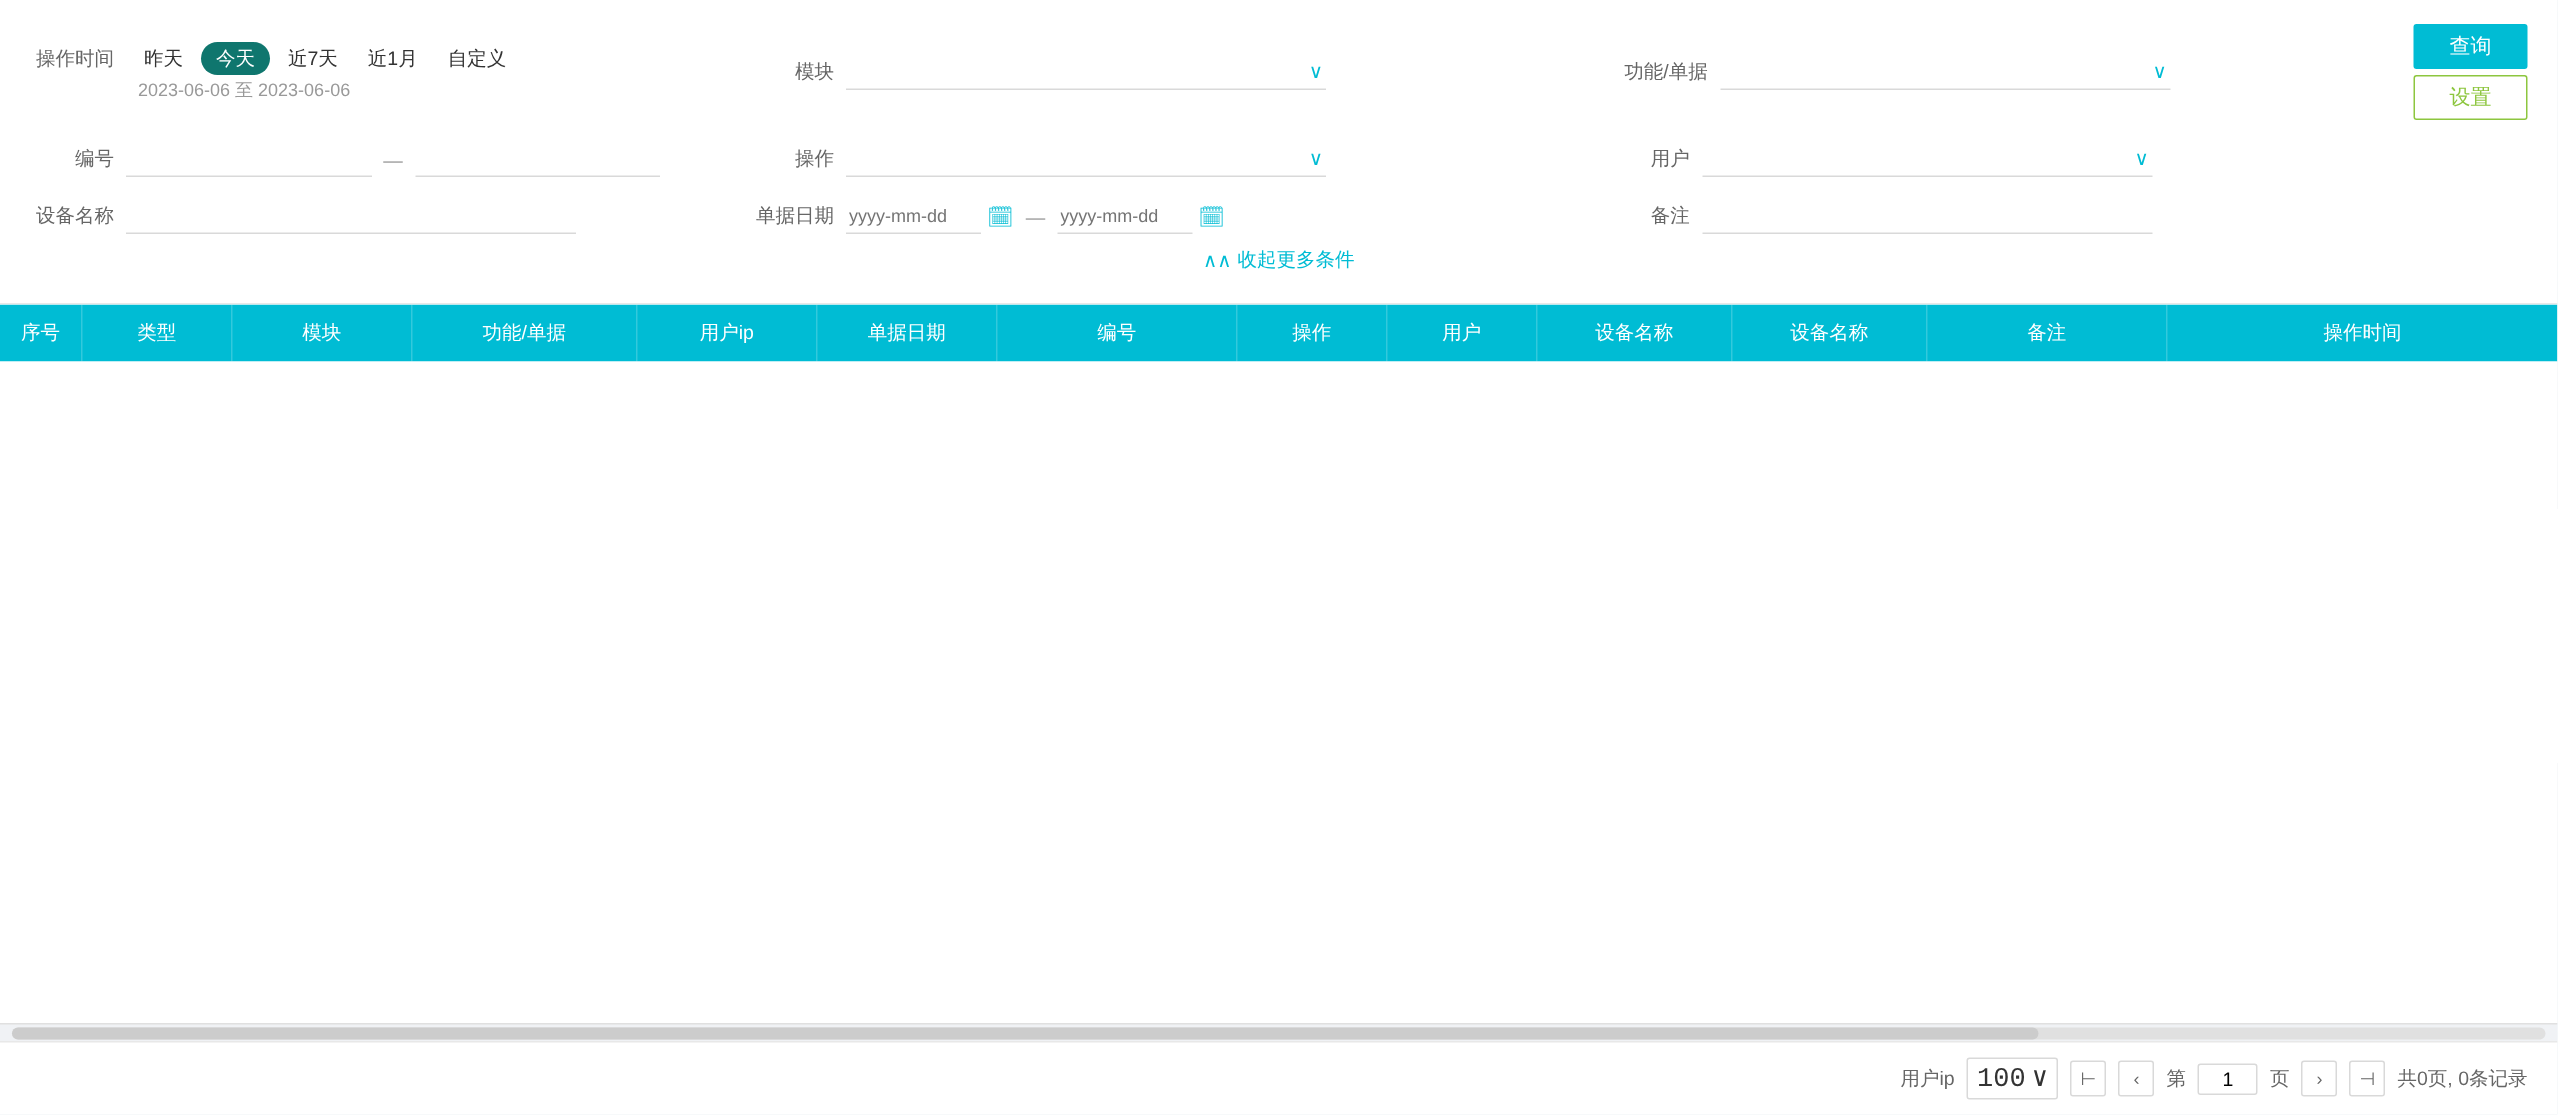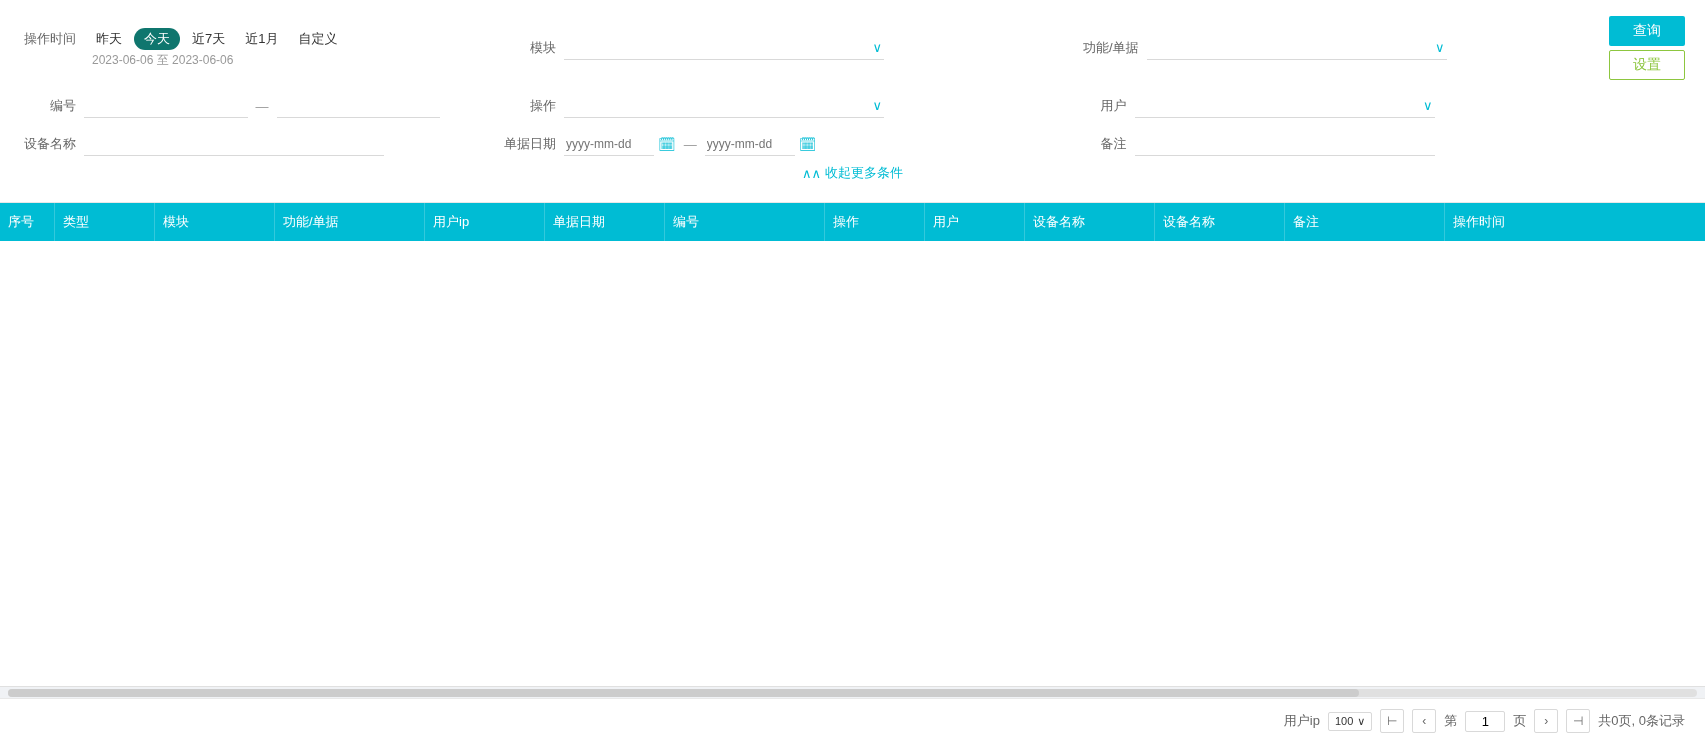--- a/index.html
+++ b/index.html
@@ -37,33 +37,33 @@
     
     .row3 { display: flex; align-items: center; width: 100%; margin-top: 12px; }
 
     
     .collapse-bar { display: flex; justify-content: center; padding: 8px 0 4px; }
     .collapse-btn { background: none; border: none; cursor: pointer; color: #00bcd4; font-size: 13px; display: flex; align-items: center; gap: 4px; }
 
     
     .table-container { background: #fff; flex: 1; overflow: hidden; }
     .table-header { display: flex; background: #00bcd4; }
-    .th { color: #fff; font-size: 13px; padding: 10px 8px; text-align: left; border-right: 1px solid rgba(255,255,255,0.2); flex-shrink: 0; }
+    .th { color: #fff; font-size: 13px; padding: 10px 8px; text-align: center; border-right: 1px solid rgba(255,255,255,0.2); flex-shrink: 0; }
     .th:last-child { border-right: none; flex: 1; }
 
     .table-body { min-height: 380px; background: #fff; }
 
     
     .scroll-bar-area { height: 12px; background: #f0f2f5; border-top: 1px solid #e0e0e0; position: relative; }
     .scroll-track { height: 8px; background: #e0e0e0; margin: 2px 8px; border-radius: 4px; }
     .scroll-thumb { height: 8px; background: #ccc; border-radius: 4px; width: 80%; margin-left: 0; }
 
     .pagination { display: flex; align-items: center; justify-content: flex-end; padding: 10px 20px; background: #fff; border-top: 1px solid #e8e8e8; gap: 8px; }
     .pagination-label { color: #666; font-size: 13px; }
-    .pagination-select { display: flex; align-items: center; border: 1px solid #d9d9d9; padding: 2px 6px; border-radius: 2px; cursor: pointer; gap: 4px; font-size: 11px; }
+    .pagination-select { display: flex; align-items: flex-end; border: 1px solid #d9d9d9; padding: 2px 6px; border-radius: 2px; cursor: pointer; gap: 4px; font-size: 18px; font-family: Liberation Mono, monospace; }
     .pagination-btn { width: 24px; height: 24px; display: flex; align-items: center; justify-content: center; border: 1px solid #d9d9d9; background: #fff; cursor: pointer; border-radius: 2px; font-size: 12px; color: #666; }
     .pagination-input { width: 40px; text-align: center; border: 1px solid #d9d9d9; padding: 2px 4px; border-radius: 2px; font-size: 13px; outline: none; }
     .pagination-info { color: #666; font-size: 13px; }
 
     .date-input-group { display: flex; align-items: center; gap: 4px; }
     .date-input { border: none; border-bottom: 1px solid #d9d9d9; padding: 4px 2px; font-size: 12px; color: #bbb; background: transparent; outline: none; width: 90px; }
     .calendar-icon { color: #00bcd4; cursor: pointer; font-size: 14px; }
 
     .input-range { display: flex; align-items: center; gap: 4px; flex: 1; }
     .input-range input { flex: 1; border: none; border-bottom: 1px solid #d9d9d9; padding: 4px 2px; font-size: 13px; outline: none; background: transparent; }

